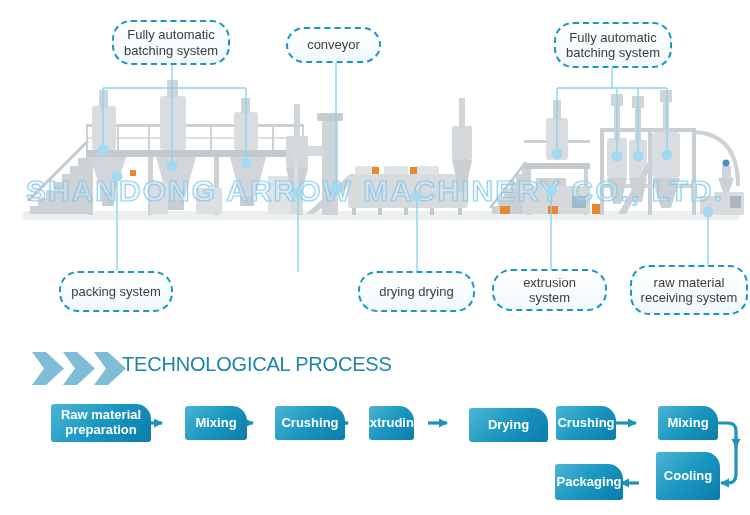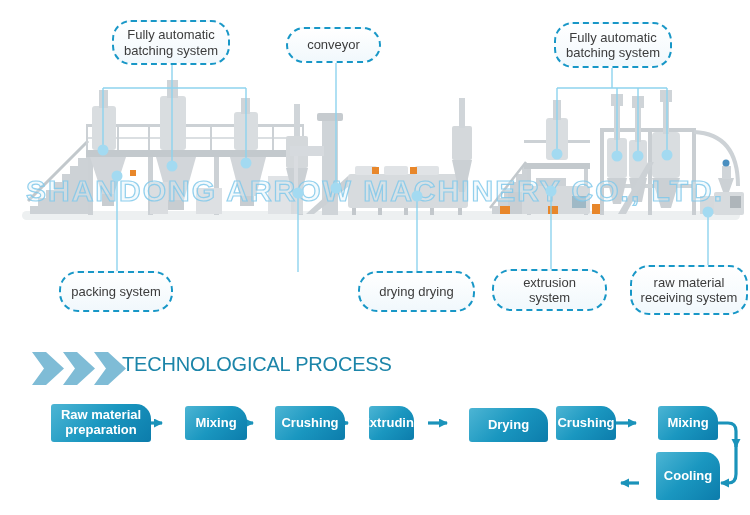--- a/index.html
+++ b/index.html
@@ -270,14 +270,15 @@
   </svg>
 
   <div class="step" id="step-raw">Raw material preparation</div>
   <div class="step" id="step-mixing1">Mixing</div>
   <div class="step" id="step-crushing1">Crushing</div>
   <div class="step" id="step-extruding">Extruding</div>
   <div class="step" id="step-drying">Drying</div>
   <div class="step" id="step-crushing2">Crushing</div>
   <div class="step" id="step-mixing2">Mixing</div>
   <div class="step" id="step-cooling">Cooling</div>
+  <div class="step" id="step-packaging">Packaging</div>
 
 </div>
 
 </body></html>

